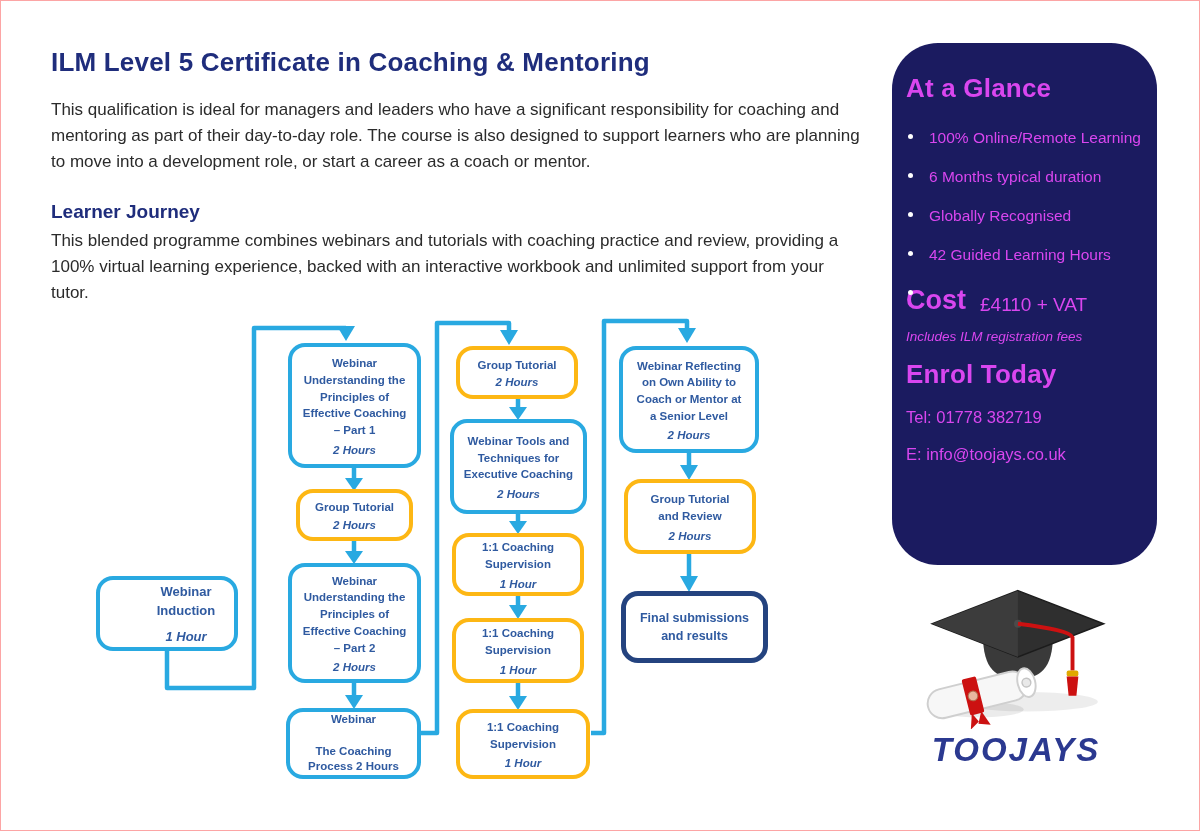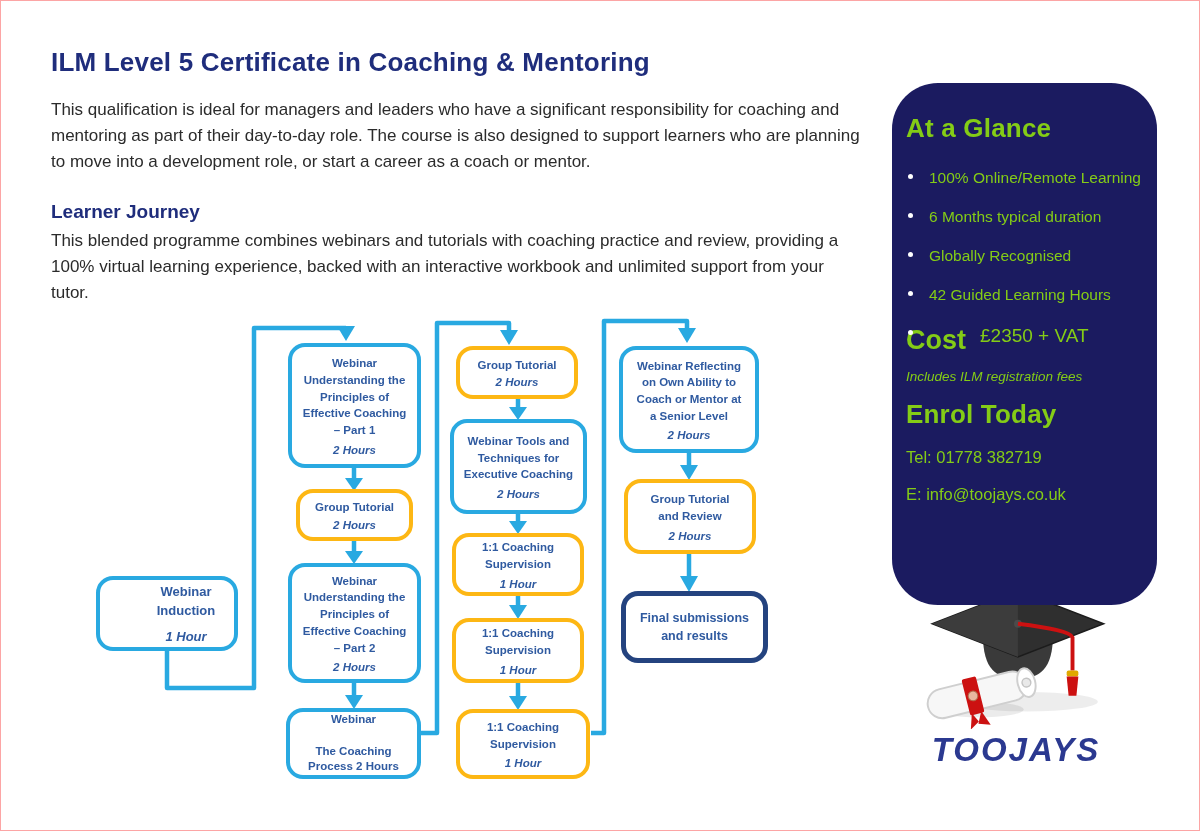--- a/index.html
+++ b/index.html
@@ -63,33 +63,33 @@
   #bx-sup1{left:451px;top:532px;width:132px;height:63px;}
   #bx-sup2{left:451px;top:617px;width:132px;height:65px;}
   #bx-sup3{left:455px;top:708px;width:134px;height:70px;}
   #bx-reflect{left:618px;top:345px;width:140px;height:107px;}
   #bx-gtreview{left:623px;top:478px;width:132px;height:75px;}
   #bx-final{left:620px;top:590px;width:147px;height:72px;}
   #bx-final .t{font-size:12.5px;}
   
   .panel{
     position:absolute;left:891px;top:42px;width:265px;height:522px;
-    background:var(--navy);border-radius:46px;color:#84cc16;
-    padding:30px 4px 0 14px;z-index:3;margin-top:40px;
+    background:var(--navy);border-radius:46px;color:#d946ef;
+    padding:30px 4px 0 14px;z-index:3;
   }
   .panel-h{font-size:26px;font-weight:bold;letter-spacing:0.2px;}
   .glance-list{list-style:none;margin-top:22px;}
   .glance-list li{
     position:relative;padding-left:23px;margin-bottom:15px;
     font-size:15.5px;line-height:1.55;white-space:pre-line;
   }
   .glance-list .dot{
     position:absolute;left:2px;top:8px;width:5px;height:5px;border-radius:50%;background:#fff;
   }
-  .cost-row{margin-top:18px;display:flex;align-items:flex-start;}
+  .cost-row{margin-top:18px;display:flex;align-items:flex-end;}
   .cost-label{font-size:27px;font-weight:bold;}
   .cost-value{font-size:19px;margin-left:14px;}
   .cost-note{font-size:13.5px;font-style:italic;margin-top:13px;}
   .enrol{margin-top:15px;}
   .contact{font-size:16.5px;margin-top:18px;}
   
   .brand{position:absolute;left:898px;top:576px;width:234px;text-align:center;z-index:2;}
   .brand svg{display:block;margin:0 auto;}
   .logo-text{
     font-size:33px;font-weight:bold;font-style:italic;color:var(--logo);
@@ -213,21 +213,21 @@
     <h2 class="panel-h">At a Glance</h2>
     <ul class="glance-list">
       <li><span class="dot"></span><span>100% Online/Remote Learning</span></li>
       <li><span class="dot"></span><span>6 Months typical duration</span></li>
       <li><span class="dot"></span><span>Globally Recognised</span></li>
       <li><span class="dot"></span><span>42 Guided Learning Hours</span></li>
       <li><span class="dot"></span></li>
     </ul>
     <div class="cost-row">
       <span class="cost-label">Cost</span>
-      <span class="cost-value">£2350 + VAT</span>
+      <span class="cost-value">£4110 + VAT</span>
     </div>
     <div class="cost-note">Includes ILM registration fees</div>
     <h2 class="panel-h enrol">Enrol Today</h2>
     <div class="contact">Tel: 01778 382719</div>
     <div class="contact">E: info@toojays.co.uk</div>
   </aside>
 
   <div class="brand">
     <svg width="196" height="152" viewBox="0 0 200 156">
 

